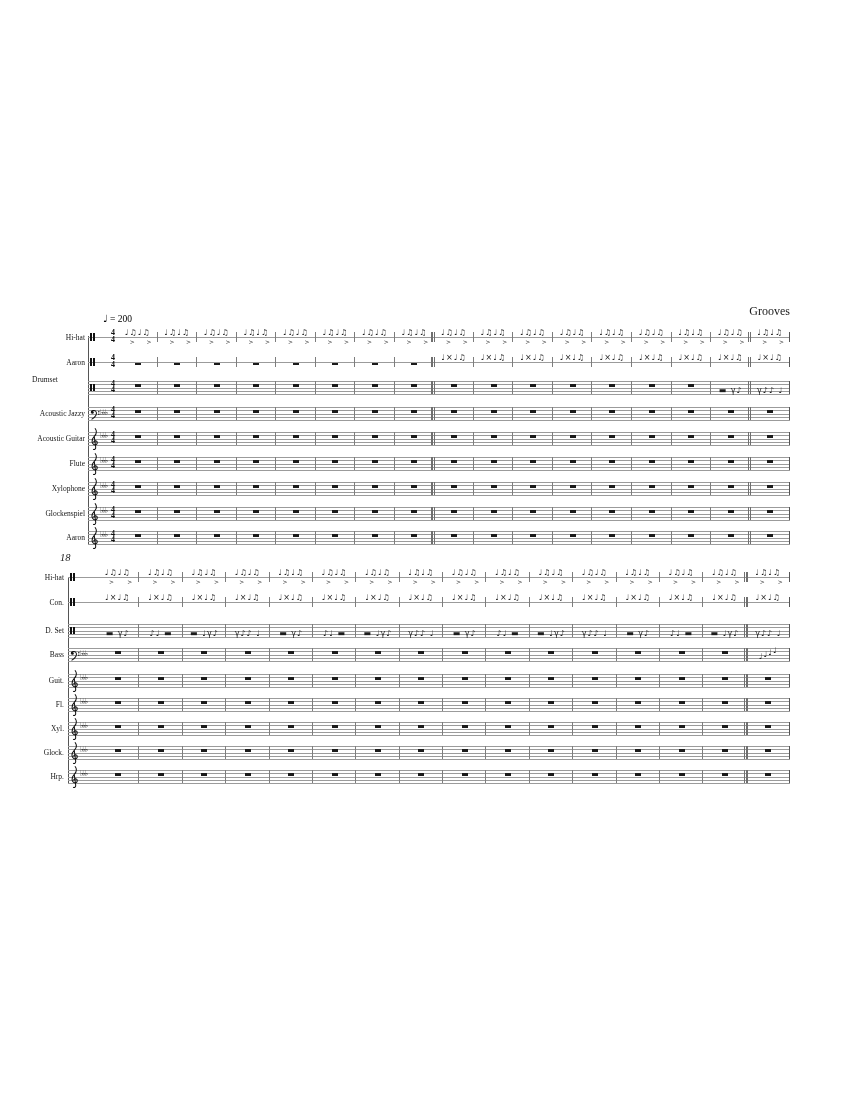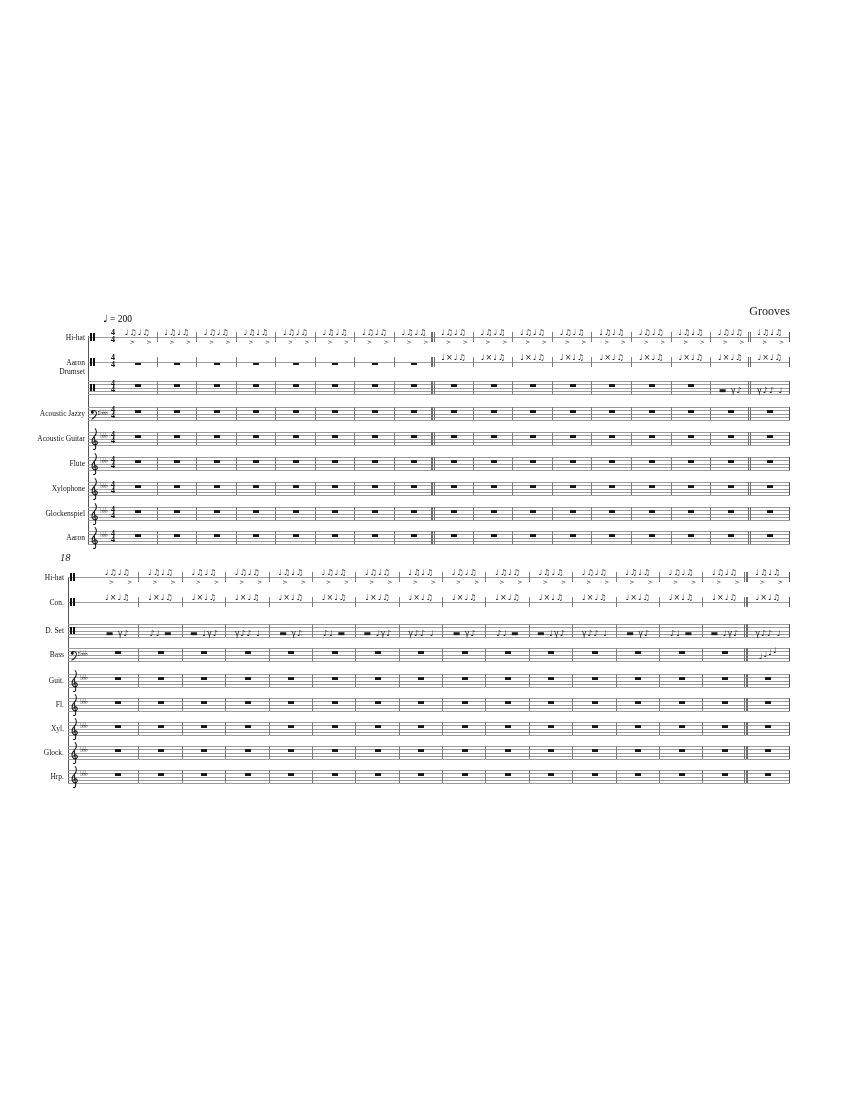--- a/index.html
+++ b/index.html
@@ -146,21 +146,21 @@
       <div class="abs" style="left: 472.865px; top: 357px; width: 1px; height: 10px; background: rgb(125, 125, 125);"></div>
       <div class="abs" style="left: 512.394px; top: 357px; width: 1px; height: 10px; background: rgb(125, 125, 125);"></div>
       <div class="abs" style="left: 551.924px; top: 357px; width: 1px; height: 10px; background: rgb(125, 125, 125);"></div>
       <div class="abs" style="left: 591.453px; top: 357px; width: 1px; height: 10px; background: rgb(125, 125, 125);"></div>
       <div class="abs" style="left: 630.982px; top: 357px; width: 1px; height: 10px; background: rgb(125, 125, 125);"></div>
       <div class="abs" style="left: 670.512px; top: 357px; width: 1px; height: 10px; background: rgb(125, 125, 125);"></div>
       <div class="abs" style="left: 710.041px; top: 357px; width: 1px; height: 10px; background: rgb(125, 125, 125);"></div>
       <div class="abs" style="left: 747.671px; top: 357px; width: 1.1px; height: 10px; background: rgb(111, 111, 111);"></div>
       <div class="abs" style="left: 749.871px; top: 357px; width: 1.5px; height: 10px; background: rgb(111, 111, 111);"></div>
       <div class="abs" style="left: 789.1px; top: 357px; width: 1.3px; height: 10px; background: rgb(85, 85, 85);"></div>
-      <div class="abs label" style="left: 5px; top: 367px; width: 80px; text-align: right;">Drumset</div>
+      <div class="abs label" style="left: 5px; top: 375px; width: 80px; text-align: center;">Drumset</div>
       <div class="abs" style="left: 88px; top: 381px; width: 702px; height: 0.9px; background: rgb(155, 155, 155);"></div>
       <div class="abs" style="left: 88px; top: 384.25px; width: 702px; height: 0.9px; background: rgb(155, 155, 155);"></div>
       <div class="abs" style="left: 88px; top: 387.5px; width: 702px; height: 0.9px; background: rgb(155, 155, 155);"></div>
       <div class="abs" style="left: 88px; top: 390.75px; width: 702px; height: 0.9px; background: rgb(155, 155, 155);"></div>
       <div class="abs" style="left: 88px; top: 394px; width: 702px; height: 0.9px; background: rgb(155, 155, 155);"></div>
       <div class="abs" style="left: 90px; top: 384.3px; width: 1.7px; height: 6.5px; background: rgb(17, 17, 17);"></div>
       <div class="abs" style="left: 93px; top: 384.3px; width: 1.7px; height: 6.5px; background: rgb(17, 17, 17);"></div>
       <div class="abs timesig" style="left: 109px; top: 380.5px;">
         <div>4</div>
         <div>4</div>

